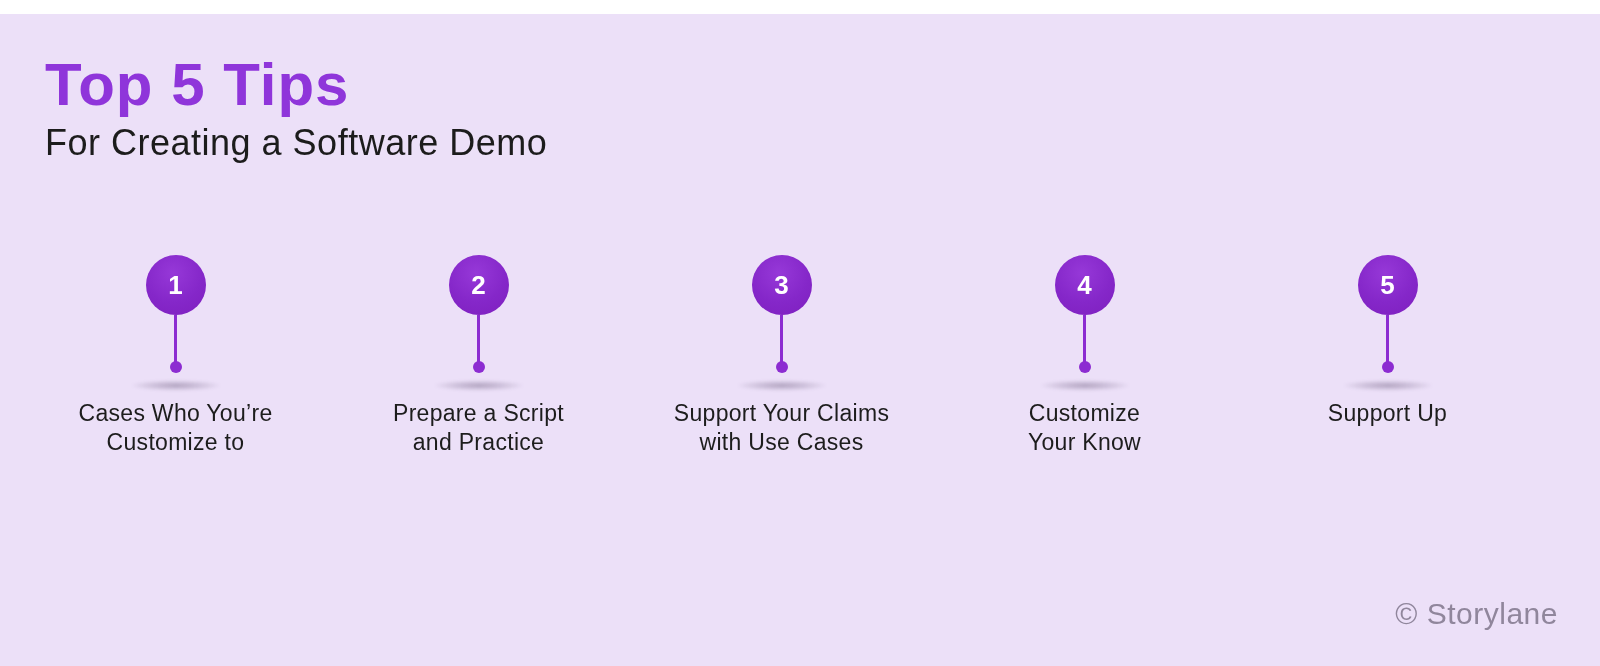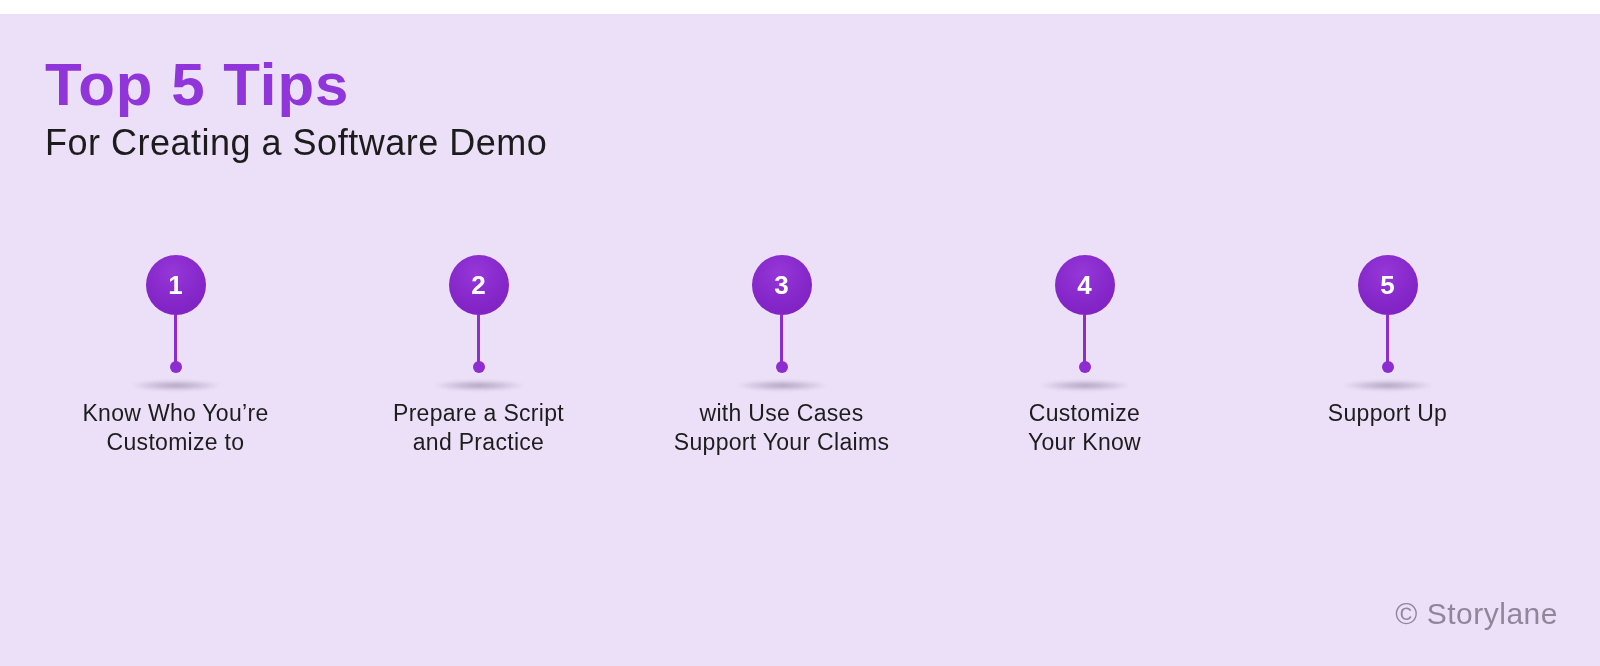--- a/index.html
+++ b/index.html
@@ -118,21 +118,21 @@
   <div class="steps-row">
 
     <div class="step">
       <div class="circle">
         <span>1</span>
       </div>
       <div class="stem"></div>
       <div class="dot"></div>
       <div class="ground-shadow"></div>
       <div class="label">
-        <div>Know Who You’re</div>
+        <div>Cases Who You’re</div>
         <div>Customize to</div>
       </div>
     </div>
 
     <div class="step">
       <div class="circle">
         <span>2</span>
       </div>
       <div class="stem"></div>
       <div class="dot"></div>
@@ -144,22 +144,22 @@
     </div>
 
     <div class="step">
       <div class="circle">
         <span>3</span>
       </div>
       <div class="stem"></div>
       <div class="dot"></div>
       <div class="ground-shadow"></div>
       <div class="label">
+        <div>Support Your Claims</div>
         <div>with Use Cases</div>
-        <div>Support Your Claims</div>
       </div>
     </div>
 
     <div class="step">
       <div class="circle">
         <span>4</span>
       </div>
       <div class="stem"></div>
       <div class="dot"></div>
       <div class="ground-shadow"></div>

